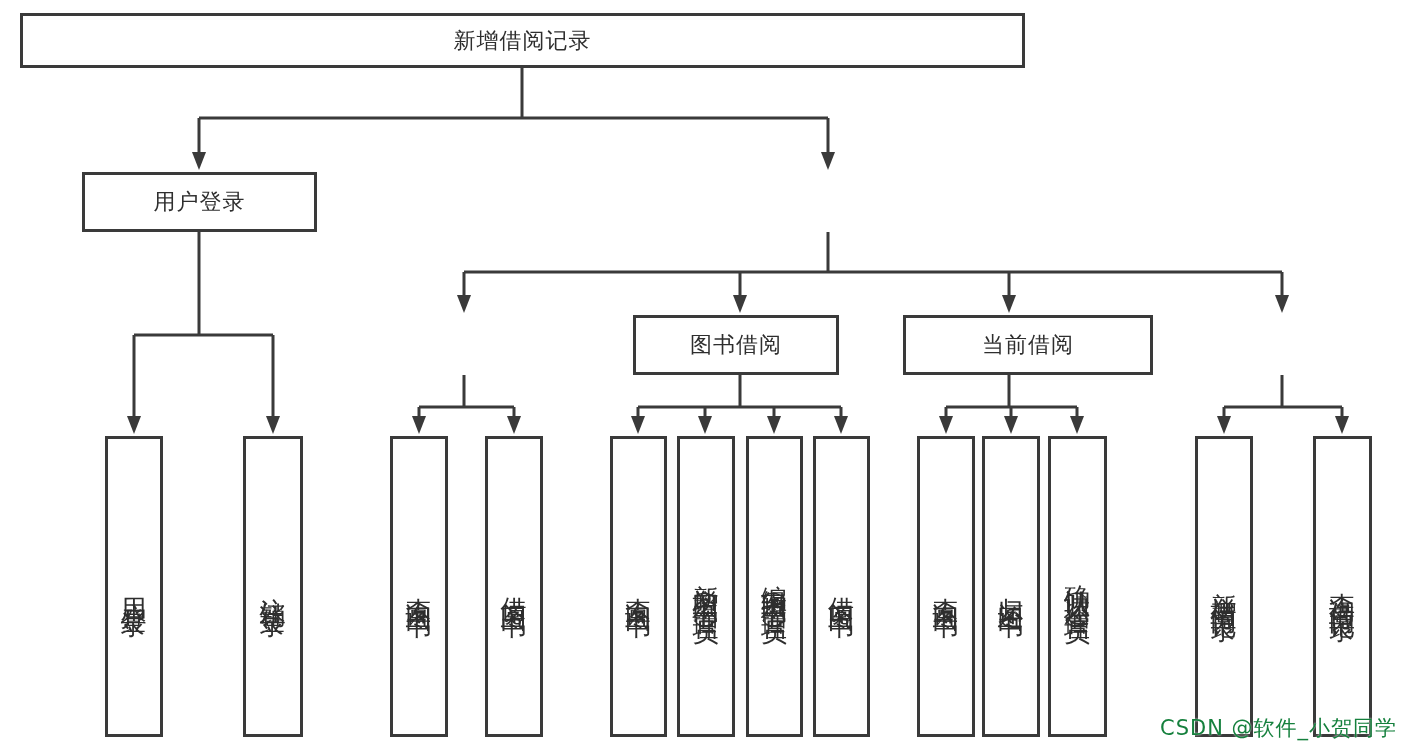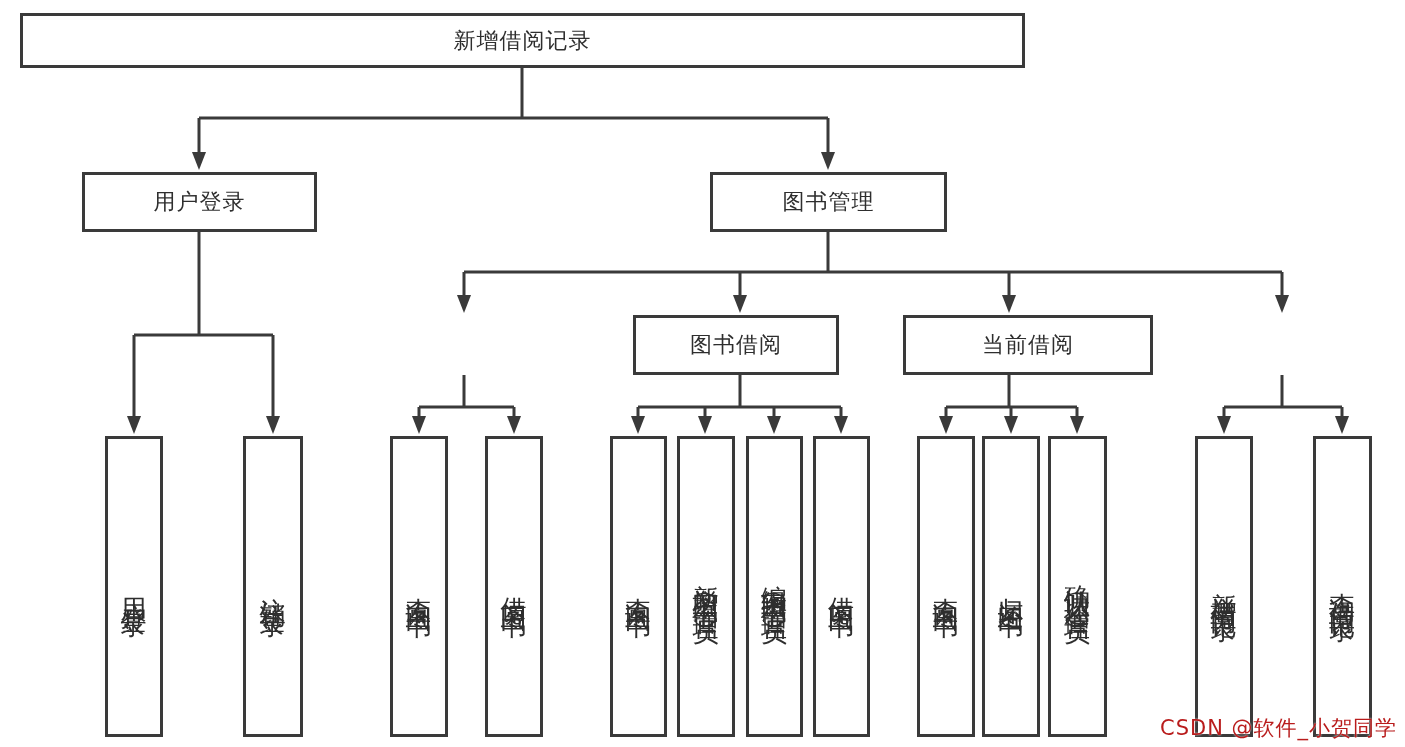--- a/index.html
+++ b/index.html
@@ -15,21 +15,21 @@
   .hnode{font-size:22px;letter-spacing:1px;}
   .vnode{
     writing-mode:vertical-rl;text-orientation:mixed;
     font-size:26px;letter-spacing:5px;line-height:1;
   }
   .edges{position:absolute;left:0;top:0;z-index:1;}
   .edges path{stroke:#3a3a3a;stroke-width:3;fill:none;}
   .edges polygon{fill:#3a3a3a;stroke:none;}
   .watermark{
     position:absolute;left:1160px;top:714px;z-index:5;
-    font-size:21px;color:#b91c1c;letter-spacing:1px;white-space:nowrap;
+    font-size:21px;color:#15803d;letter-spacing:1px;white-space:nowrap;
     text-shadow:0 0 2px #ffffff;
   }
 </style>
 </head>
 <body>
 
 <div class="stage">
 
   <svg class="edges" width="1405" height="747" viewBox="0 0 1405 747">
     <path d="
@@ -57,21 +57,20 @@
     <polygon points="939,416 953,416 946,434"></polygon>
     <polygon points="1004,416 1018,416 1011,434"></polygon>
     <polygon points="1070,416 1084,416 1077,434"></polygon>
     <polygon points="1217,416 1231,416 1224,434"></polygon>
     <polygon points="1335,416 1349,416 1342,434"></polygon>
   </svg>
 
   <div class="node hnode" style="left:20px;top:13px;width:1005px;height:55px">新增借阅记录</div>
 
   <div class="node hnode" style="left:82px;top:172px;width:235px;height:60px">用户登录</div>
-  <div class="node hnode" style="left:710px;top:172px;width:237px;height:60px">图书管理</div>
 
   <div class="node hnode" style="left:633px;top:315px;width:206px;height:60px">图书借阅</div>
   <div class="node hnode" style="left:903px;top:315px;width:250px;height:60px">当前借阅</div>
 
   <div class="node vnode" style="left:105px;top:436px;width:58px;height:301px">用户登录</div>
   <div class="node vnode" style="left:243px;top:436px;width:60px;height:301px">注销登录</div>
 
   <div class="node vnode" style="left:390px;top:436px;width:58px;height:301px">查询图书</div>
   <div class="node vnode" style="left:485px;top:436px;width:58px;height:301px">借阅图书</div>
 

